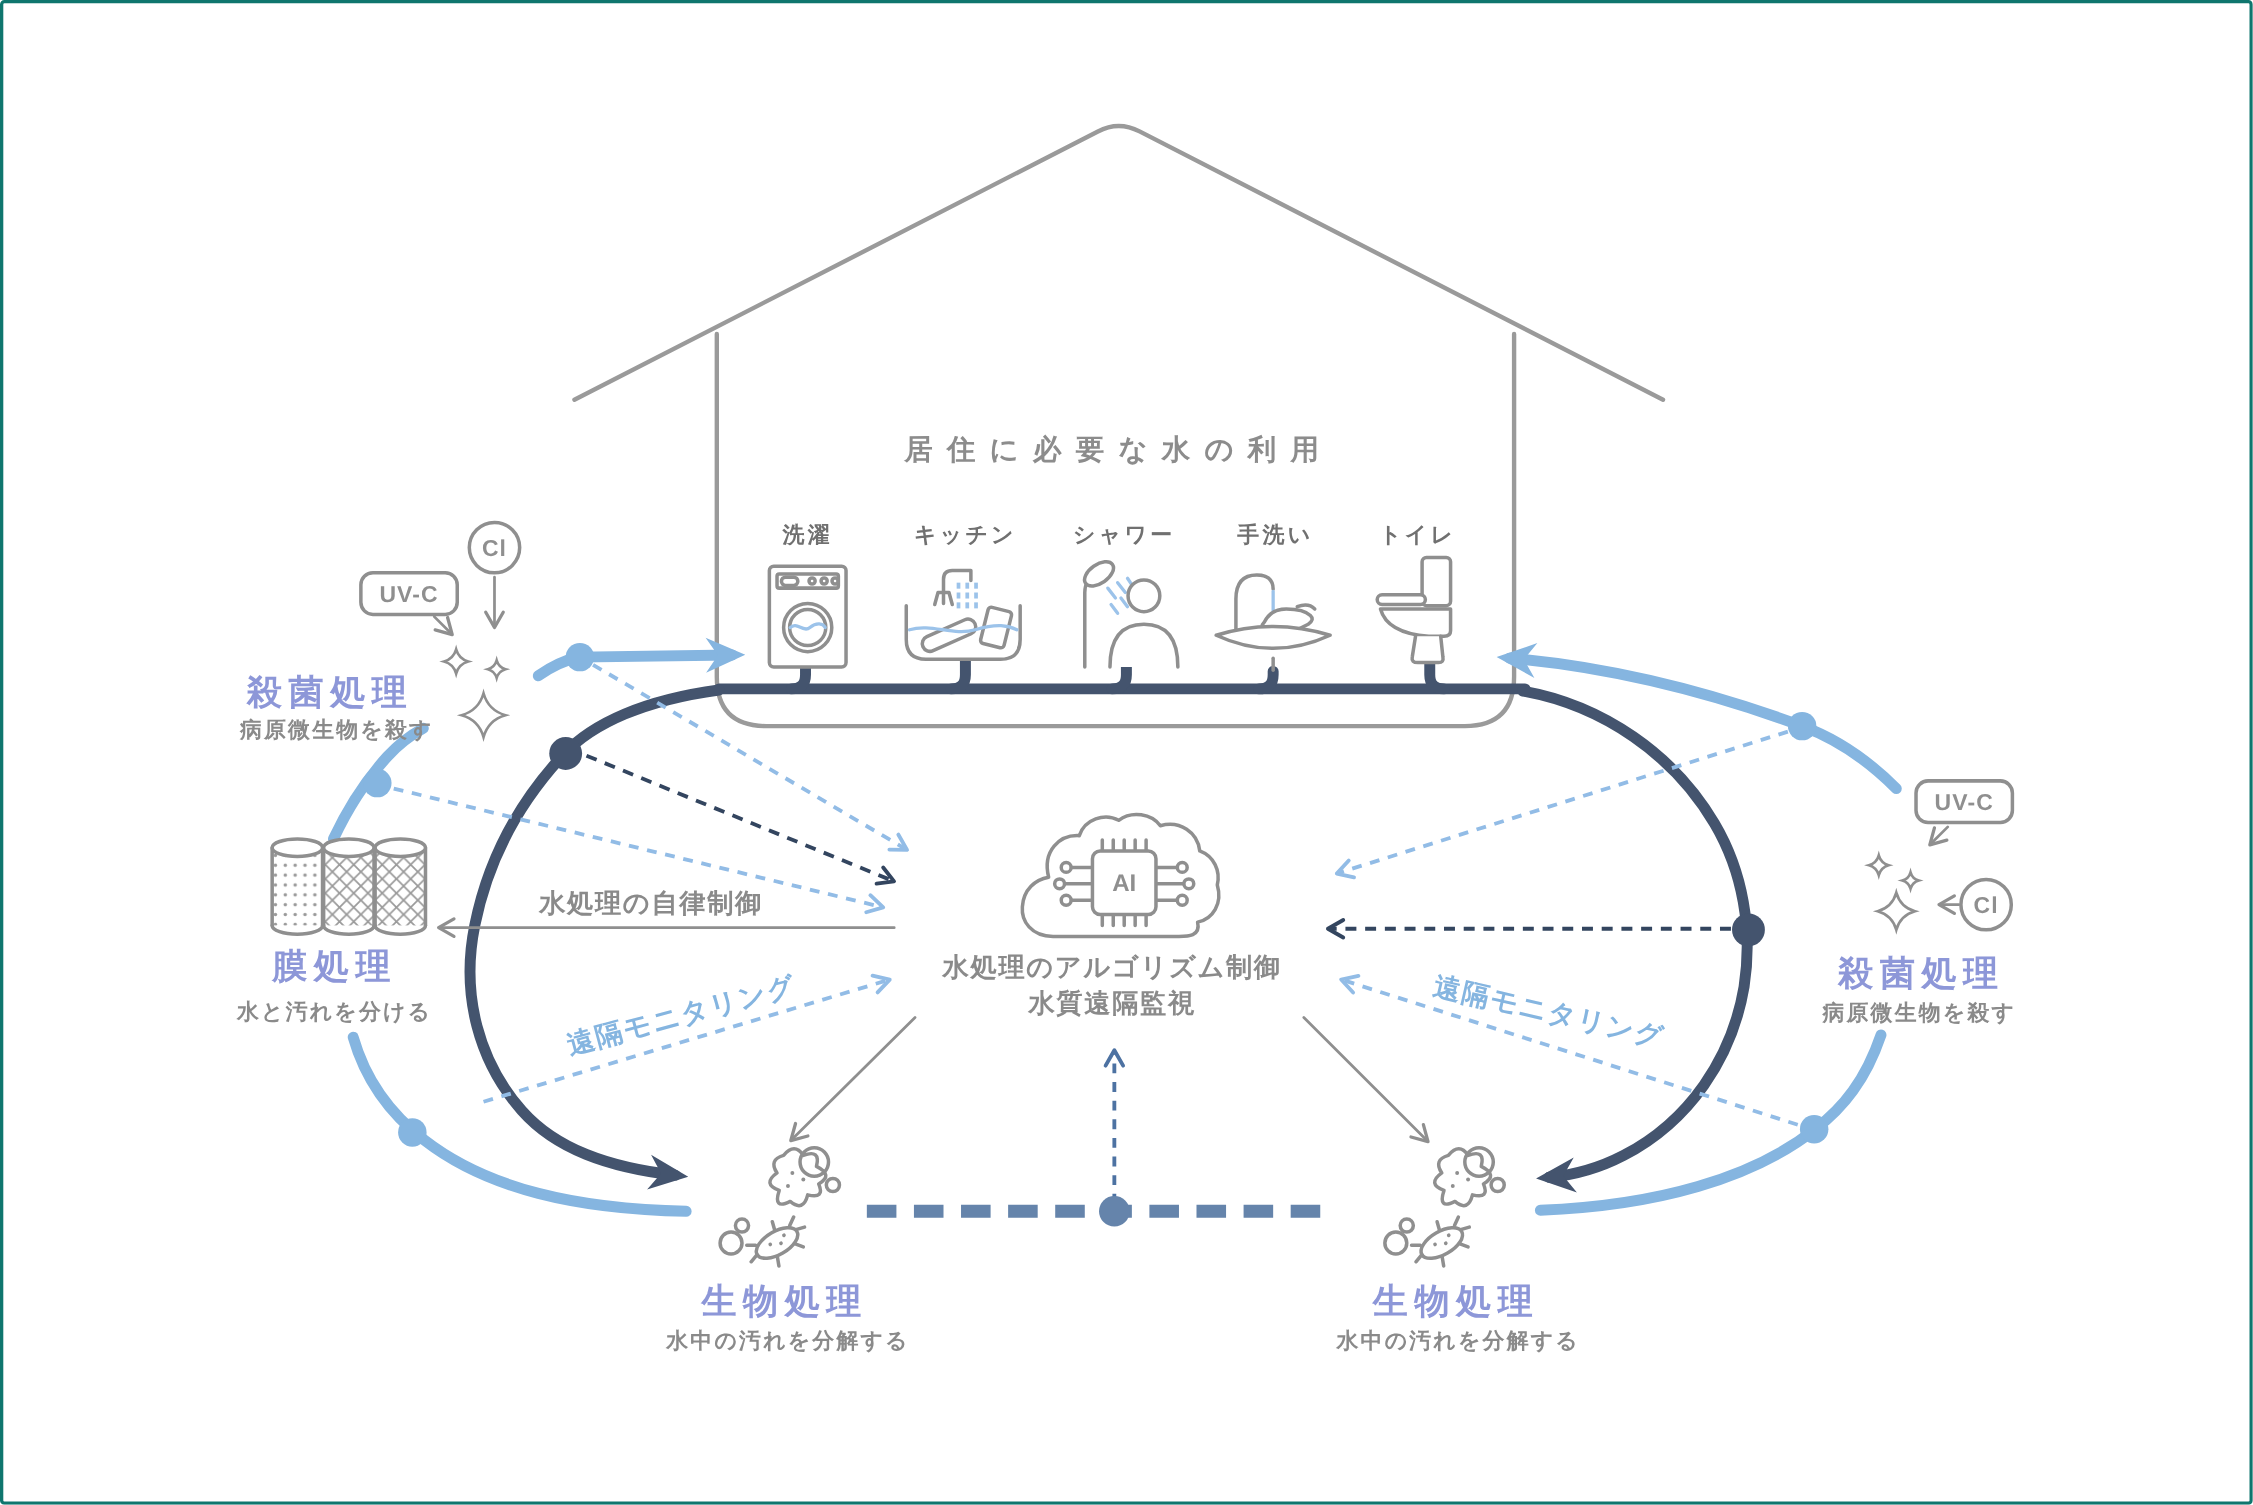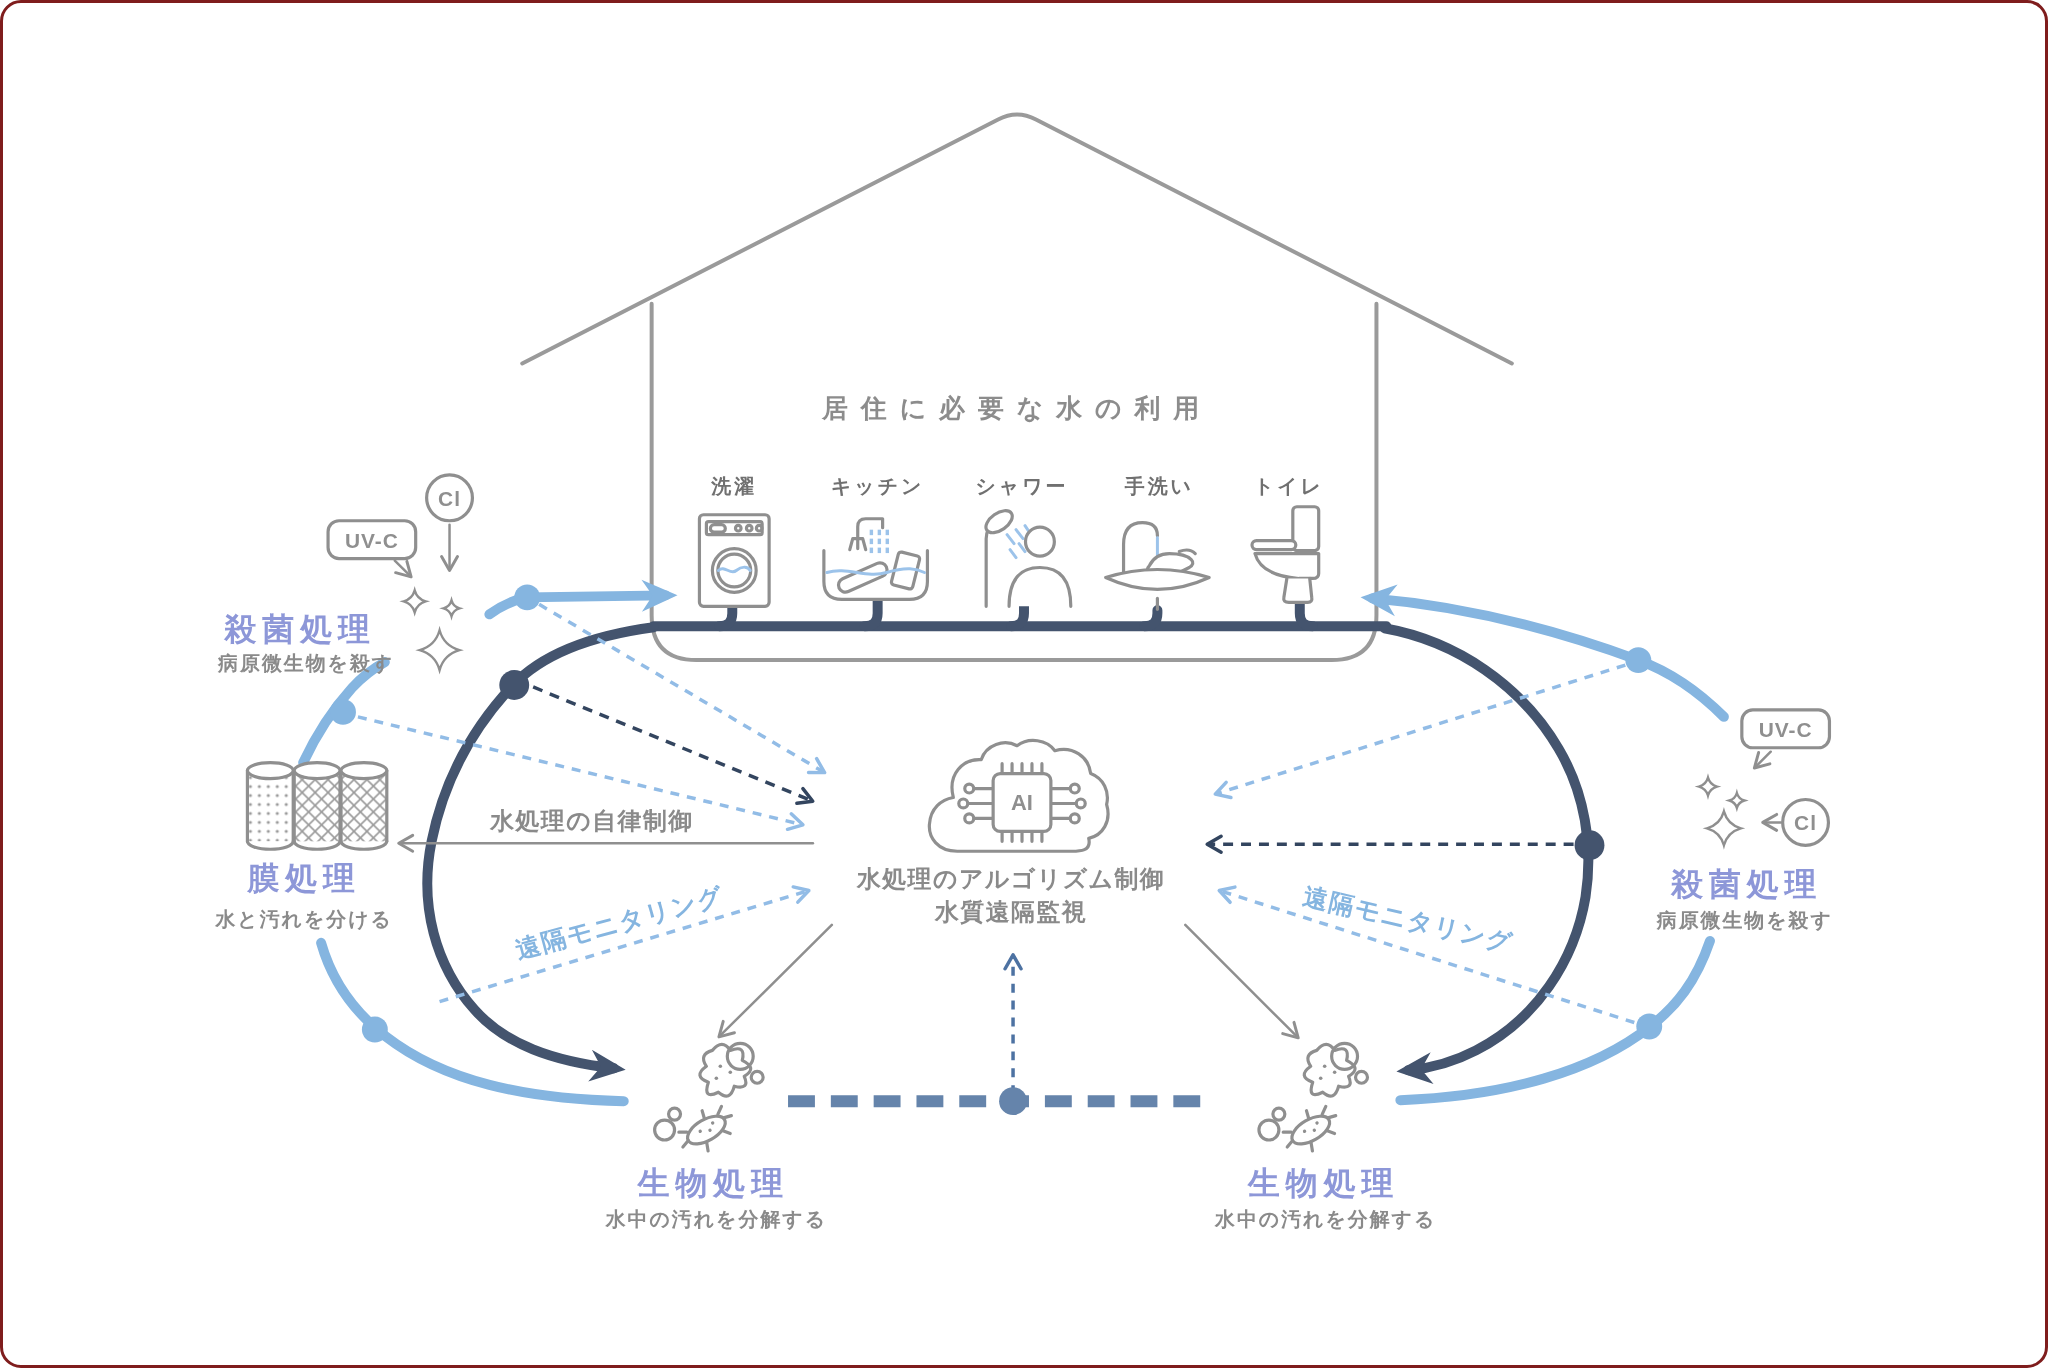--- a/index.html
+++ b/index.html
@@ -1,16 +1,16 @@
 <!DOCTYPE html>
 <html><head>
 <meta charset="utf-8">
 <style>
   html,body{margin:0;padding:0;background:#ffffff;}
-  .frame{width:2048px;height:1368px;box-sizing:border-box;border:3px solid #7f1d1d;border-radius:21px;overflow:hidden;background:#fff;}
+  .frame{width:2048px;height:1368px;box-sizing:border-box;border:3px solid #0f766e;border-radius:4px;overflow:hidden;background:#fff;}
   svg{display:block;width:100%;height:100%;}
   text{font-family:"Liberation Sans","DejaVu Sans",sans-serif;text-anchor:middle;}
   .t-head{font-size:26px;font-weight:600;fill:#8c8c8c;letter-spacing:13px;}
   .t-app{font-size:20px;font-weight:600;fill:#707070;letter-spacing:3px;}
   .t-station{font-size:32px;font-weight:600;fill:#8d97d8;letter-spacing:6px;}
   .t-sub{font-size:20px;font-weight:600;fill:#8a8a8a;letter-spacing:2px;}
   .t-flow{font-size:24px;font-weight:600;fill:#8a8a8a;letter-spacing:1.5px;}
   .t-mon{font-size:25px;font-weight:600;fill:#85b5e0;letter-spacing:1.5px;}
   .t-uvc{font-size:21px;font-weight:700;fill:#8f8f8f;letter-spacing:1px;}
   .t-ai{font-size:22px;font-weight:700;fill:#8f8f8f;}

